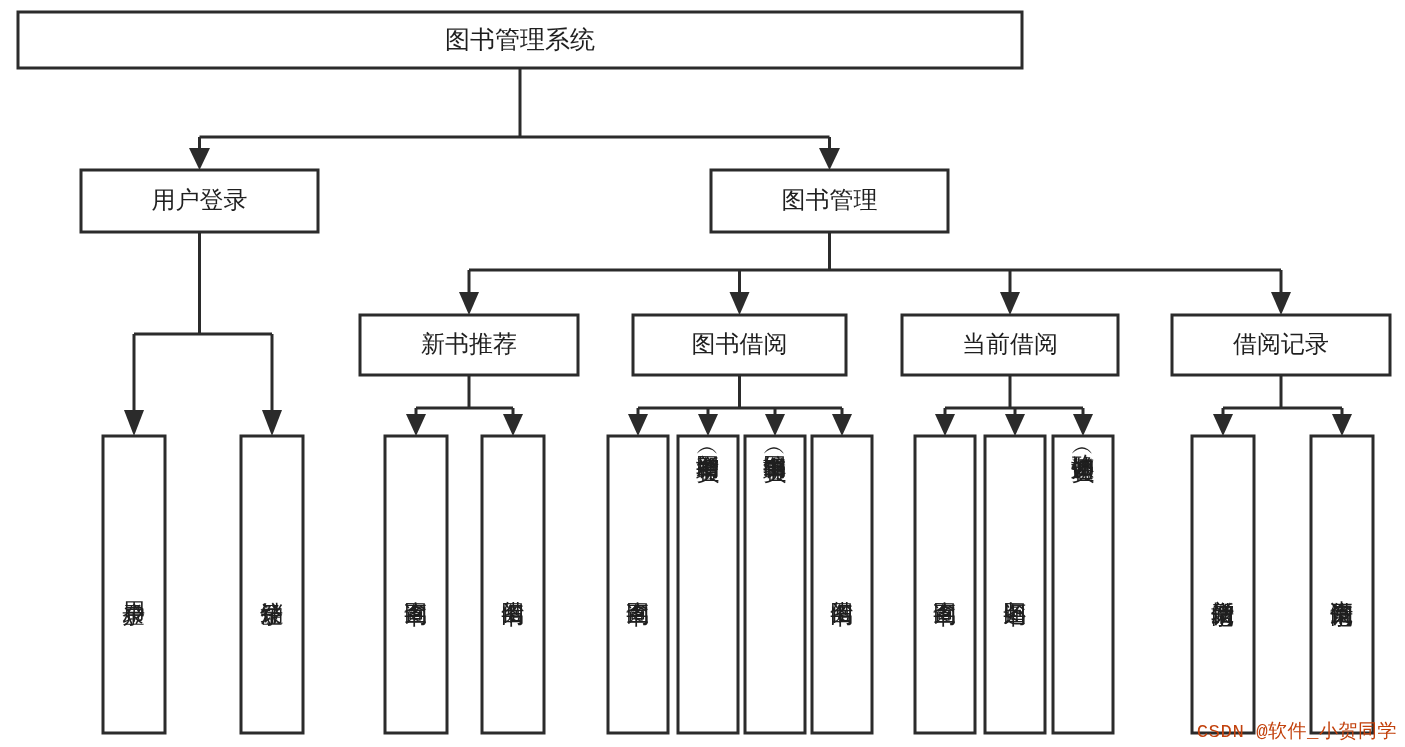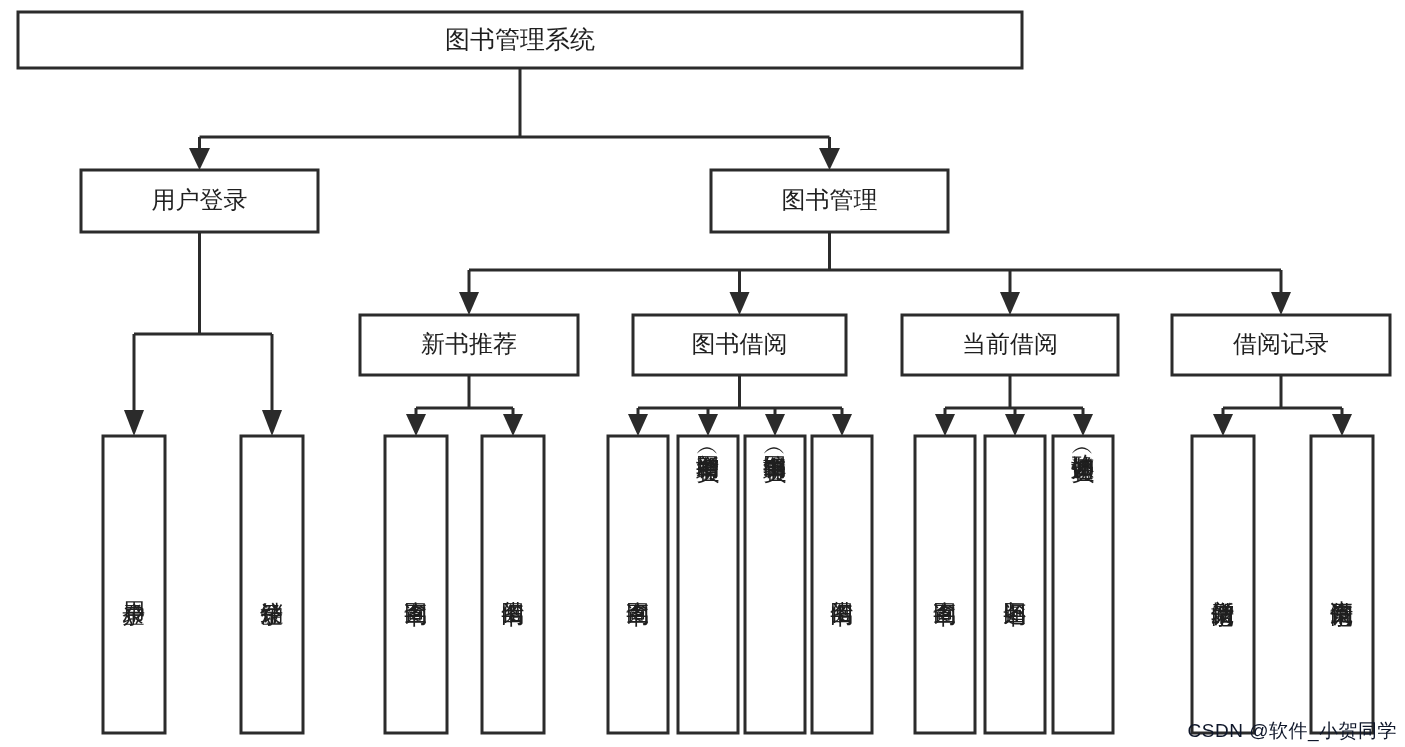--- a/index.html
+++ b/index.html
@@ -69,23 +69,23 @@
     writing-mode: vertical-rl;
     text-orientation: upright;
     letter-spacing: 1px;
     white-space: nowrap;
     text-align: center;
   }
   .watermark {
     position: absolute;
     right: 8px;
     bottom: 3px;
-    font-family: Liberation Sans, sans-serif;
+    font-family: Liberation Mono, monospace;
     font-size: 19px;
-    color: #0f172a;
+    color: #c2410c;
     white-space: nowrap;
     letter-spacing: 0.5px;
   }
 </style>
 </head>
 <body>
 
 <div id="diagram-root">
 
   <svg class="diagram-canvas" viewBox="0 0 1405 747" xmlns="http://www.w3.org/2000/svg">

